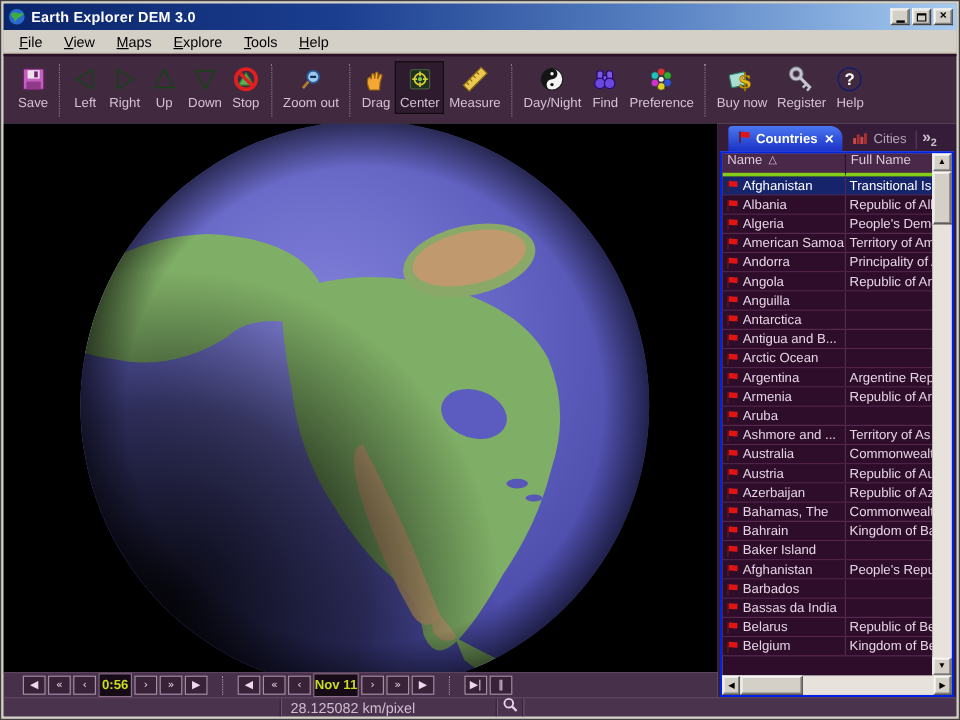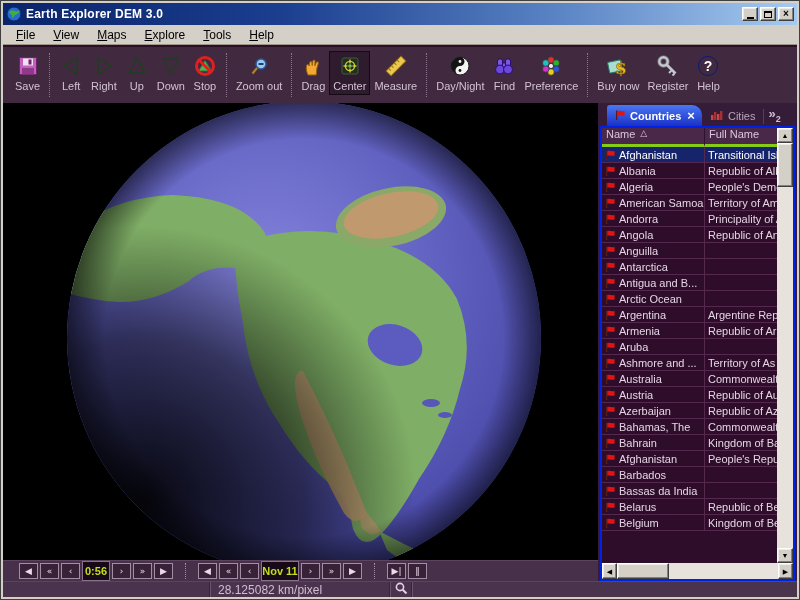--- a/index.html
+++ b/index.html
@@ -100,21 +100,21 @@
   .navbtn { width:19px; height:16px; background:#382238; border:1px solid #a58ca5;
     color:#eed8ee; display:flex; align-items:center; justify-content:center;
     font-size:9px; line-height:1; font-family:"DejaVu Sans", sans-serif; }
   .navdisplay { height:20px; min-width:28px; background:#150a15; border:1px solid #8a6f8a;
     color:#c6dc20; font-weight:bold; font-size:11px;
     display:flex; align-items:center; justify-content:center; padding:0 0; }
   .navsep { border-left:1px dotted #a58ca5; height:16px; margin:0 12px; }
 
   
   .statusbar { position:absolute; left:0; top:578px; width:794px; height:16px;
-    background:#4a334d; border-top:1px solid #5e435e; display:flex; }
+    background:#4a334d; border-top:1px solid #5e435e; display:flex;padding-left:24px; }
   .status-sec { height:100%; display:flex; align-items:center;
     border-left:1px solid #3a243a; box-shadow:inset 1px 0 0 #6e536e; }
   .status-sec.first { border-left:none; box-shadow:none; width:206px; }
   .status-sec.scale { width:180px; padding-left:8px; color:#d2bcd2; font-size:12px; }
   .status-sec.zoom { width:22px; justify-content:center; }
   .status-sec.rest { flex:1; }
   u { text-decoration:underline; }
 </style>
 </head>
 <body>
@@ -583,20 +583,30 @@
                   <span>Bahrain</span>
                 </div>
                 <div class="cell-full">Kingdom of Bah</div>
               </div>
               <div class="row">
                 <div class="cell-name">
                   <svg width="12" height="12" viewBox="0 0 12 12">
                     <rect x="2" y="1.5" width="1.3" height="9.5" fill="#5a1a1a"></rect>
                     <path d="M3.3,2 C5.8,1.3 7.8,2.7 10.6,2 L10.6,6.6 C7.8,7.3 5.8,5.9 3.3,6.6 Z" fill="#e01414"></path>
                   </svg>
+                  <span>Baker Island</span>
+                </div>
+                <div class="cell-full"></div>
+              </div>
+              <div class="row">
+                <div class="cell-name">
+                  <svg width="12" height="12" viewBox="0 0 12 12">
+                    <rect x="2" y="1.5" width="1.3" height="9.5" fill="#5a1a1a"></rect>
+                    <path d="M3.3,2 C5.8,1.3 7.8,2.7 10.6,2 L10.6,6.6 C7.8,7.3 5.8,5.9 3.3,6.6 Z" fill="#e01414"></path>
+                  </svg>
                   <span>Afghanistan</span>
                 </div>
                 <div class="cell-full">People's Repub</div>
               </div>
               <div class="row">
                 <div class="cell-name">
                   <svg width="12" height="12" viewBox="0 0 12 12">
                     <rect x="2" y="1.5" width="1.3" height="9.5" fill="#5a1a1a"></rect>
                     <path d="M3.3,2 C5.8,1.3 7.8,2.7 10.6,2 L10.6,6.6 C7.8,7.3 5.8,5.9 3.3,6.6 Z" fill="#e01414"></path>
                   </svg>

